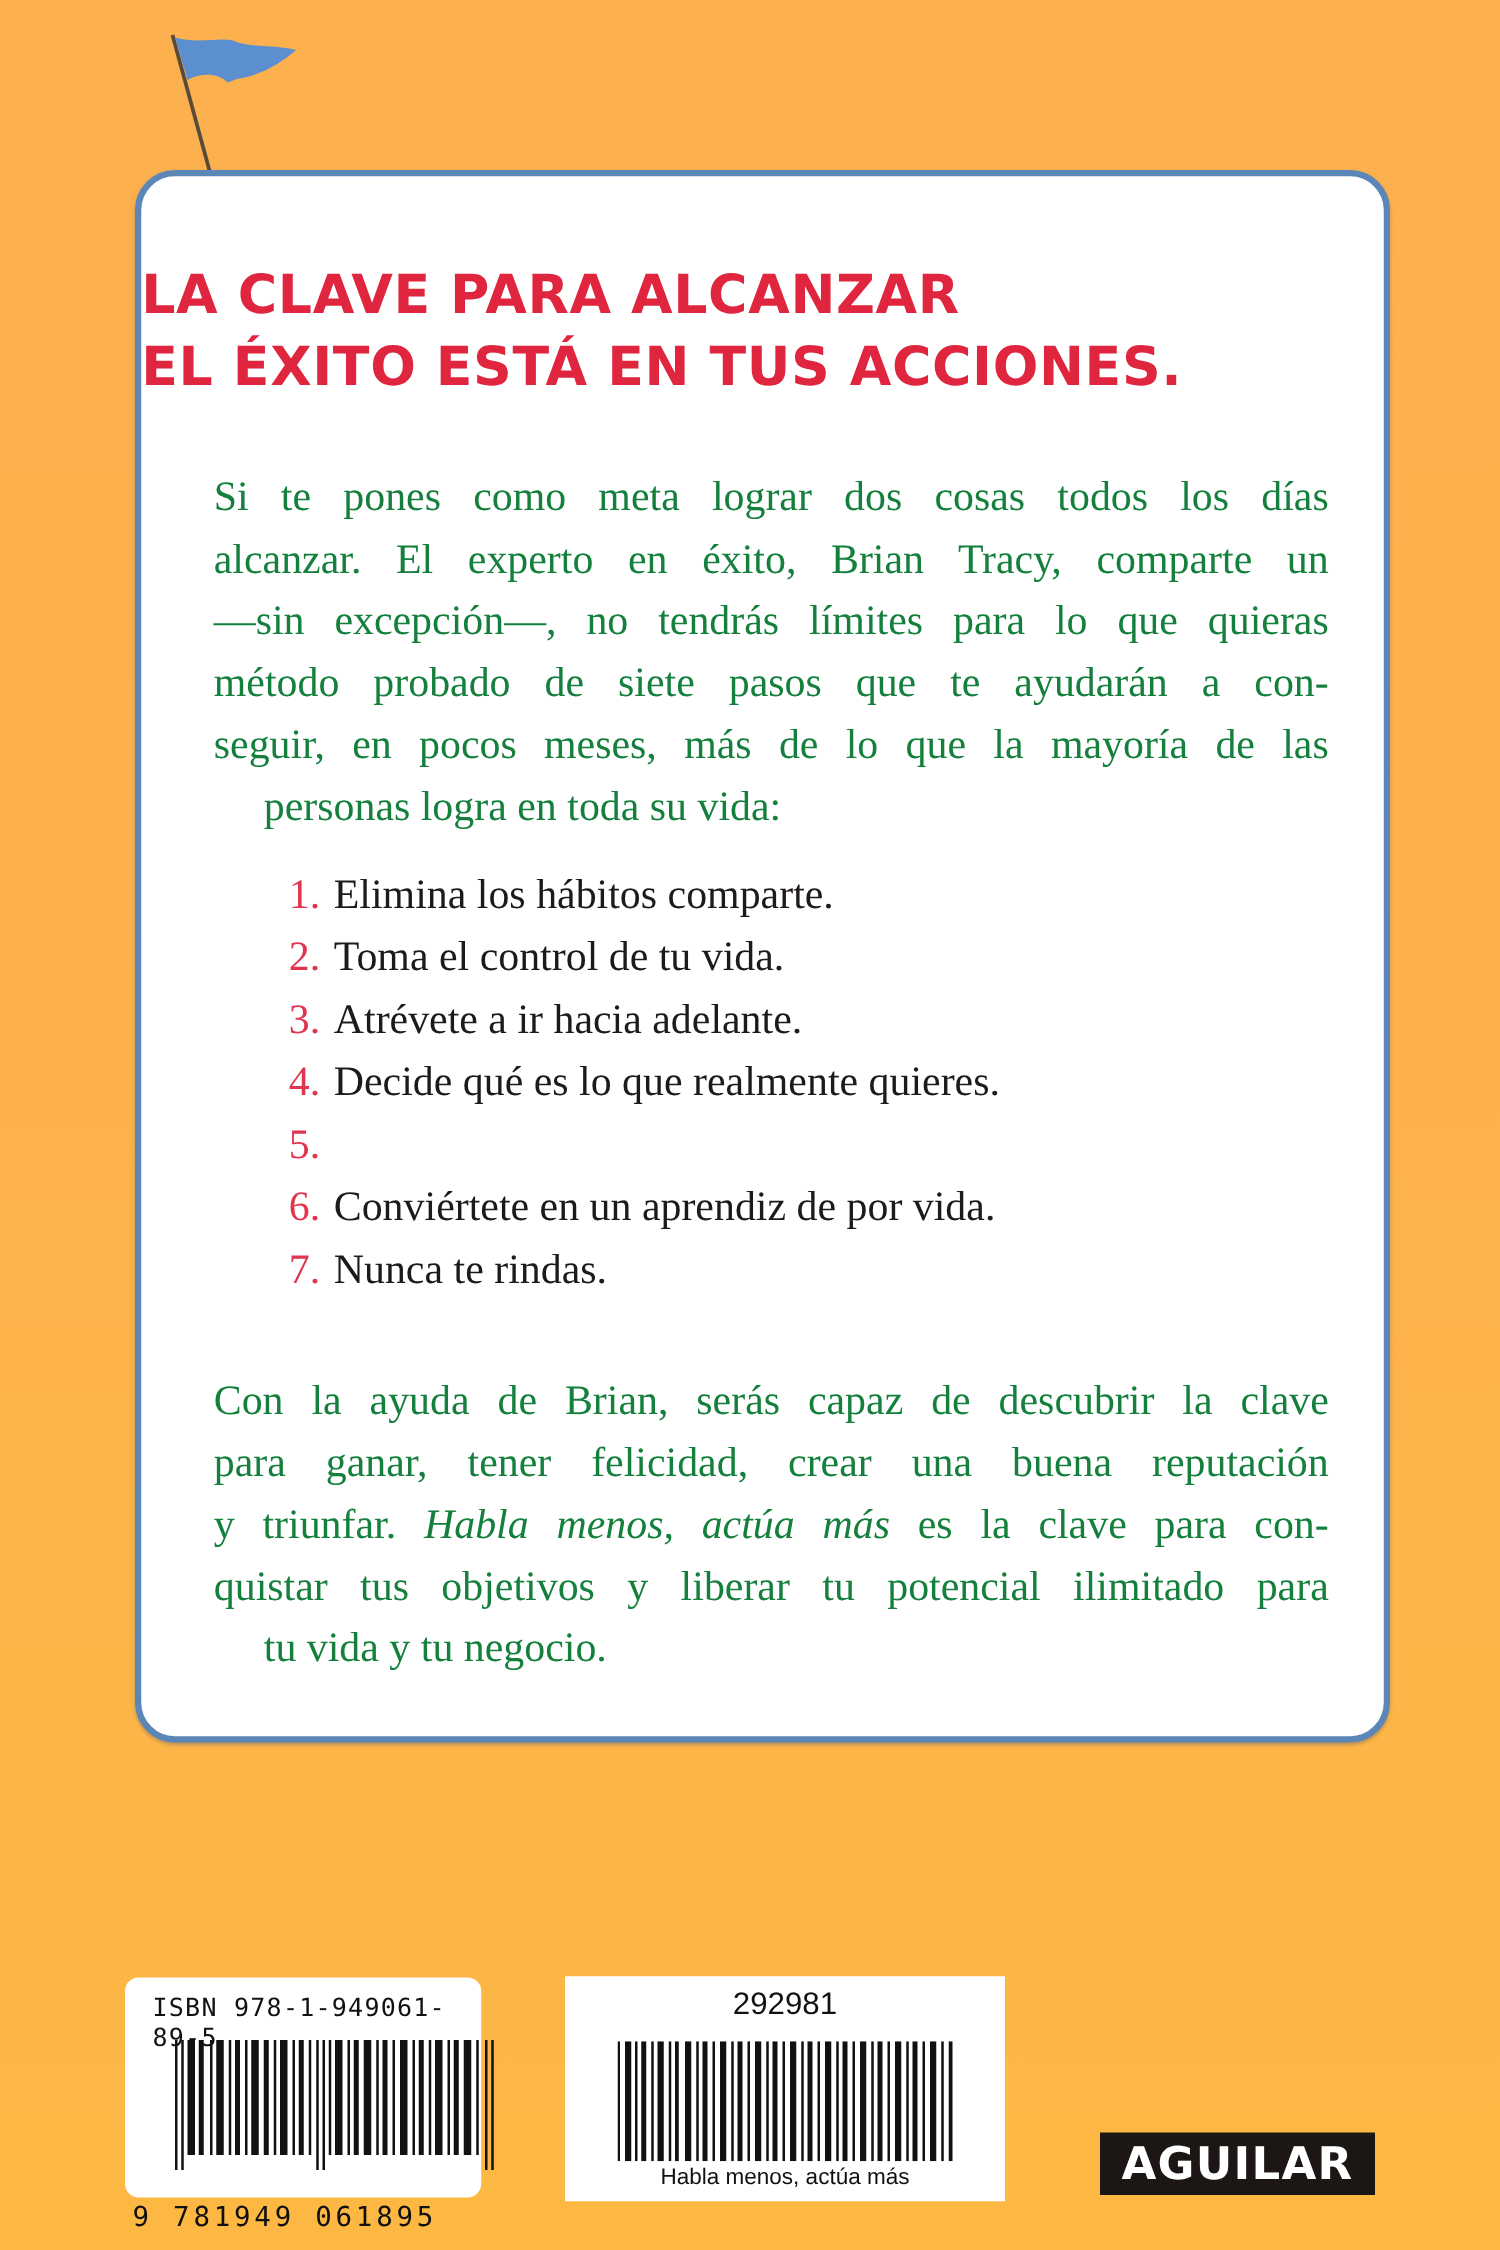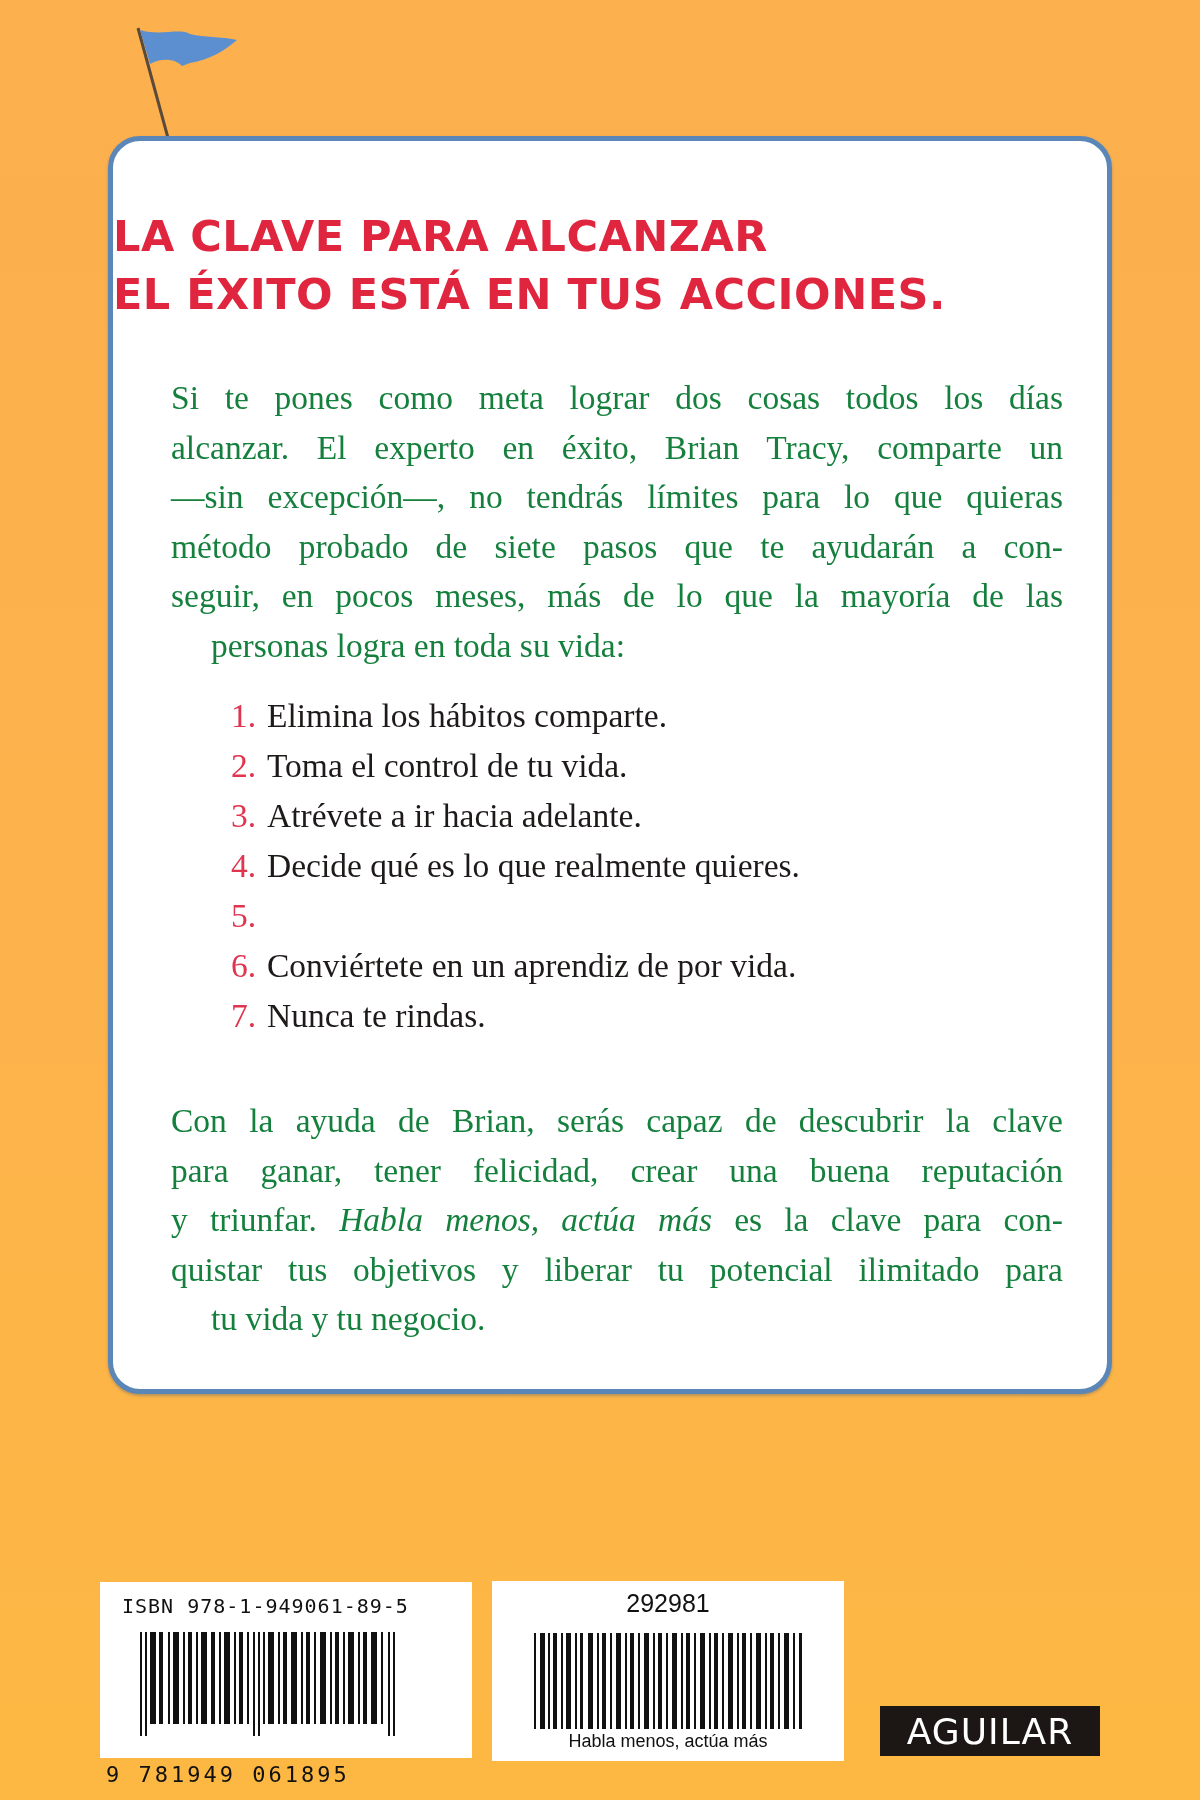--- a/index.html
+++ b/index.html
@@ -52,40 +52,41 @@
       line-height: 50px;
       color: #1f1a1a;
     }
     .steps li { display: flex; white-space: nowrap; }
     .steps .num { color: #e0354f; width: 36px; display: inline-block; }
     .outro { top: 955px; }
     .outro em { font-style: italic; }
 
     .isbn-label {
       position: absolute; left: 100px; top: 1582px;
-      width: 372px; height: 176px;
+      width: 285px; height: 176px;
       background: #ffffff;
+      border-radius: 11px;
     }
     .isbn-text {
       position: absolute; left: 22px; top: 12px;
       font-family: "DejaVu Sans Mono", "Liberation Mono", monospace;
       font-size: 20px; letter-spacing: 1px; color: #111;
     }
     .isbn-bars {
       position: absolute; left: 40px; top: 50px; width: 258px; height: 104px;
     }
     .isbn-digits {
       position: absolute; left: 6px; top: 140px;
       font-family: "DejaVu Sans Mono", "Liberation Mono", monospace;
       font-size: 22px; color: #111; letter-spacing: 3px;
       background: transparent;
       margin-top: 40px;
     }
     .sku-label {
-      position: absolute; left: 492px; top: 1581px;
+      position: absolute; left: 452px; top: 1581px;
       width: 352px; height: 180px;
       background: #ffffff;
     }
     .sku-num {
       position: absolute; left: 0; right: 0; top: 8px; text-align: center;
       font-family: "Liberation Sans", "DejaVu Sans", sans-serif;
       font-size: 25px; color: #111;
     }
     .sku-bars {
       position: absolute; left: 42px; top: 52px; width: 270px; height: 96px;
@@ -94,21 +95,21 @@
       position: absolute; left: 0; right: 0; top: 150px; text-align: center;
       font-family: "Liberation Sans", "DejaVu Sans", sans-serif;
       font-size: 18px; color: #111;
     }
     .publisher {
       position: absolute; left: 880px; top: 1706px;
       width: 220px; height: 50px;
       background: #1c1714;
       color: #ffffff;
       font-family: "DejaVu Sans", "Liberation Sans", sans-serif;
-      font-weight: normal;
+      font-weight: bold;
       font-size: 36px;
       letter-spacing: 1px;
       display: flex; align-items: center; justify-content: center;
     }
   </style>
 </head>
 <body>
 
 <div class="flag">
   <svg width="130" height="120" viewBox="0 0 130 120">

